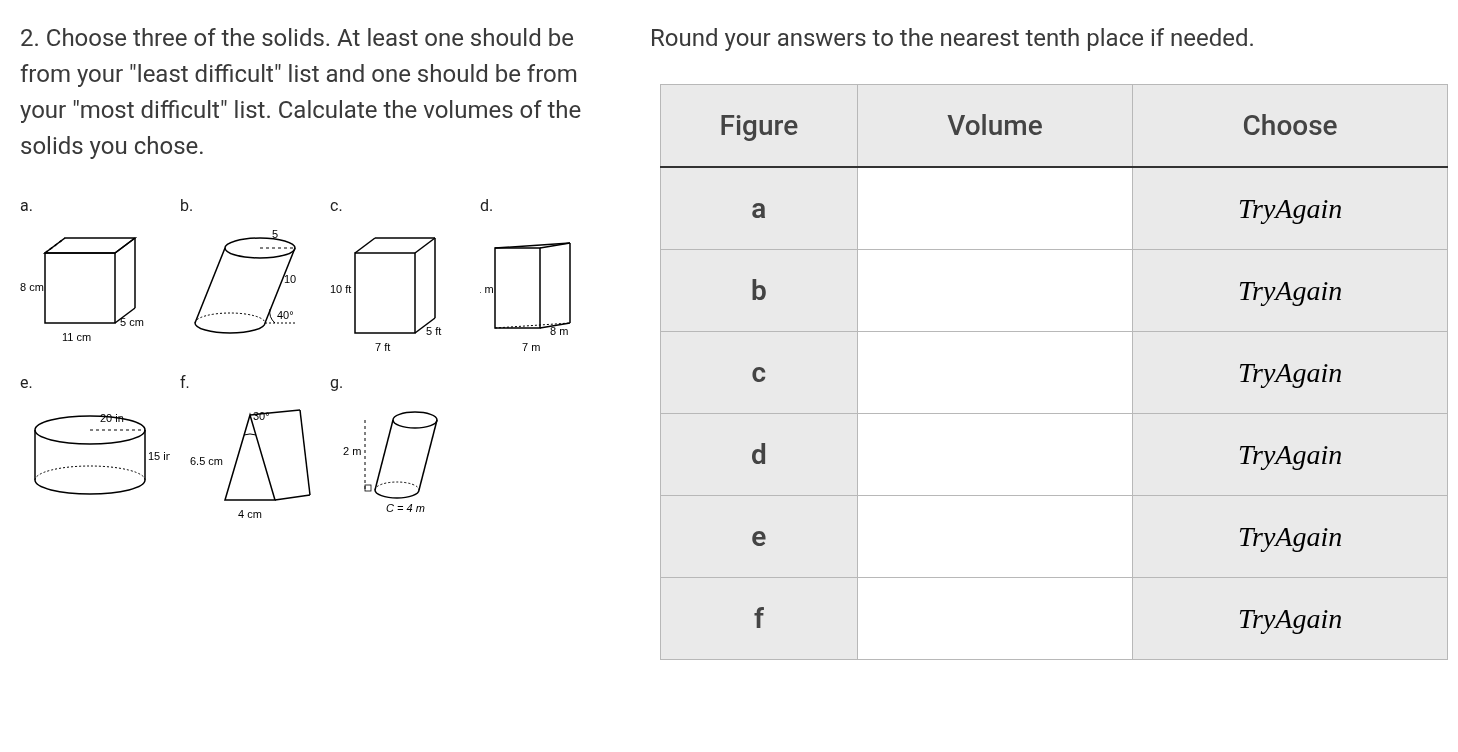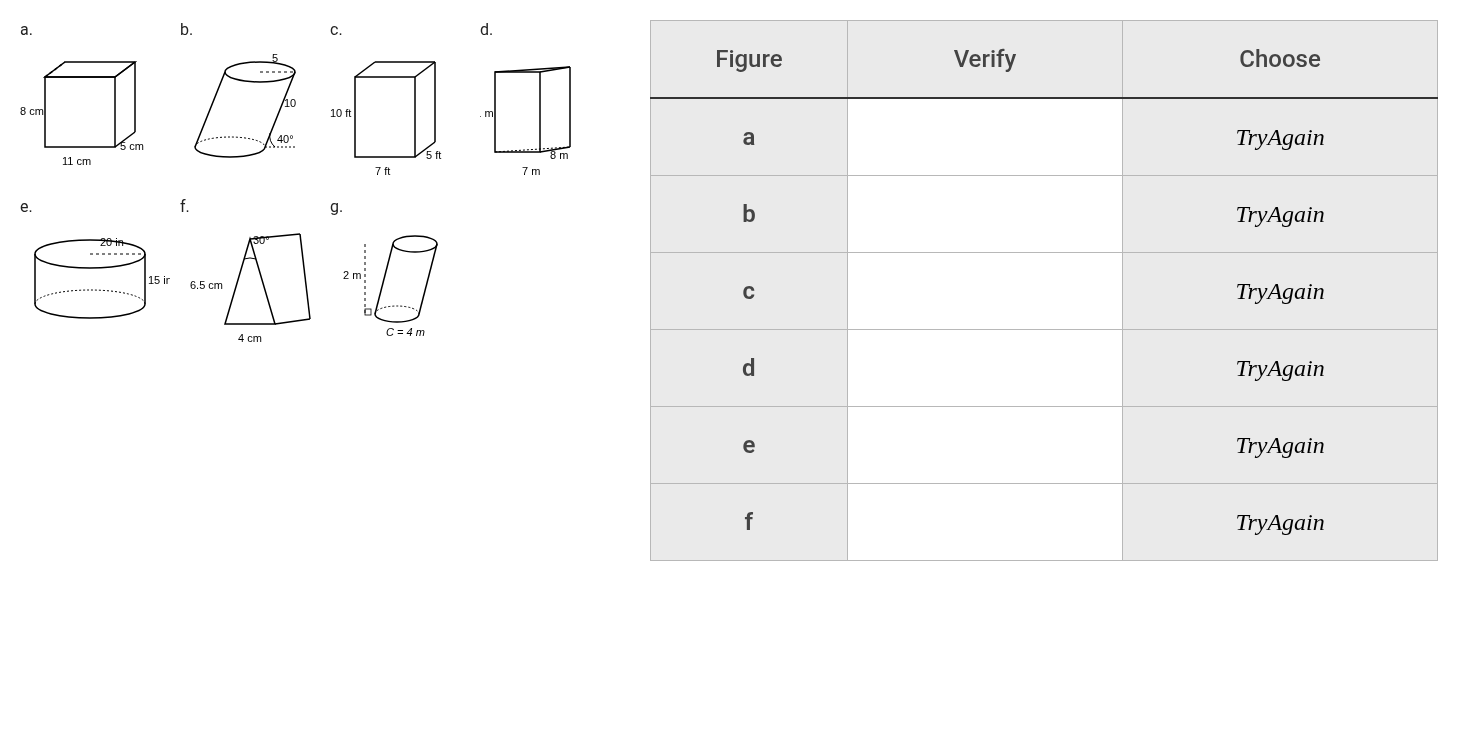--- a/index.html
+++ b/index.html
@@ -44,21 +44,22 @@
   }
   .fig-label {
     font-size: 16px;
     margin-bottom: 8px;
   }
   .fig svg { display: block; }
 
   table.answers {
     width: 100%;
     border-collapse: collapse;
-    font-size: 24px;
+    font-size: 28px;
+    margin-left: 10px;
   }
   table.answers th, table.answers td {
     border: 1px solid #b8b8b8;
     padding: 24px 12px;
     text-align: center;
     vertical-align: middle;
   }
   table.answers th {
     background: #eaeaea;
     font-weight: 500;
@@ -85,20 +86,21 @@
     width: 40%;
   }
   .dim { font-size: 11px; fill: #000; font-family: sans-serif; }
 </style>
 </head>
 <body>
 
 <div class="columns">
 
   <div class="left-col">
+    <div class="question">2. Choose three of the solids. At least one should be from your "least difficult" list and one should be from your "most difficult" list. Calculate the volumes of the solids you chose.</div>
 
     <div class="figures">
 
       <div class="fig">
         <div class="fig-label">a.</div>
         <svg width="130" height="130">
           <polygon points="25,30 95,30 115,15 45,15" fill="none" stroke="#000" stroke-width="1.5"></polygon>
           <line x1="25" y1="30" x2="45" y2="15" stroke="#000" stroke-width="1.5" stroke-dasharray="3,3"></line>
           <rect x="25" y="30" width="70" height="70" fill="none" stroke="#000" stroke-width="1.5"></rect>
           <line x1="95" y1="30" x2="115" y2="15" stroke="#000" stroke-width="1.5"></line>
@@ -199,26 +201,27 @@
           <text x="56" y="112" class="dim" font-style="italic">C = 4 m</text>
         </svg>
       </div>
 
       <div></div>
 
     </div>
   </div>
 
   <div class="right-col">
+    <div class="hint">Round your answers to the nearest tenth place if needed.</div>
 
     <table class="answers">
       <thead>
         <tr>
           <th>Figure</th>
-          <th>Verify</th>
+          <th>Volume</th>
           <th>Choose</th>
         </tr>
       </thead>
       <tbody>
         <tr>
           <td class="figcell">a</td>
           <td class="volcell"></td>
           <td class="verifycell">TryAgain</td>
         </tr>
         <tr>

